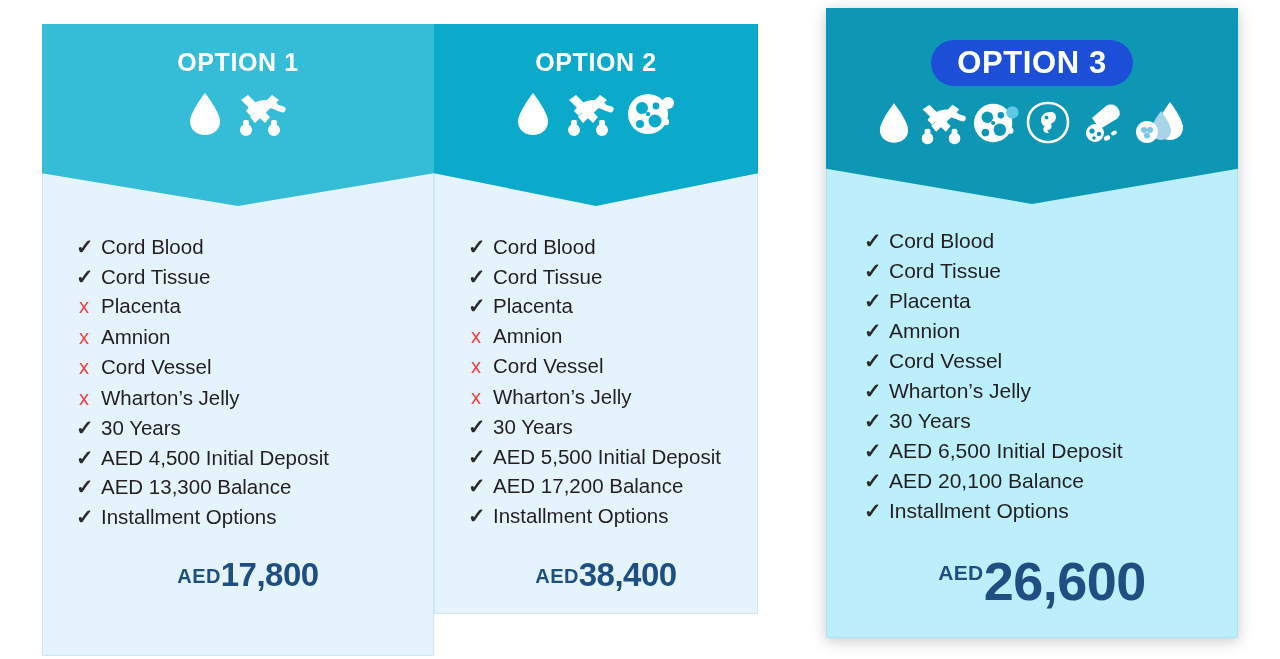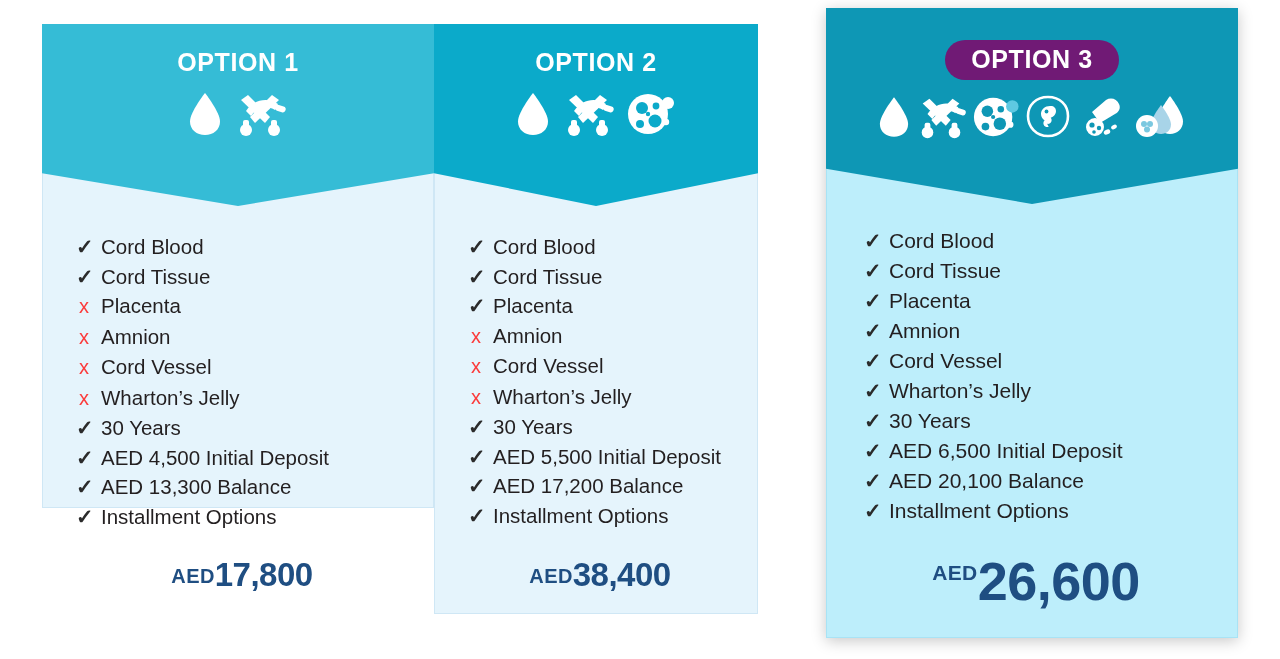--- a/index.html
+++ b/index.html
@@ -7,21 +7,21 @@
     width: 1280px; height: 659px;
     background: #ffffff;
     font-family: "Liberation Sans", sans-serif;
     overflow: hidden;
   }
   .stage { position: relative; width: 1280px; height: 659px; }
 
   
   .card { position: absolute; }
 
-  .card-1 { left: 42px;  top: 24px; width: 392px; height: 484px; }
+  .card-1 { left: 42px;  top: 24px; width: 392px; height: 632px; }
   .card-2 { left: 434px; top: 24px; width: 324px; height: 590px; }
   .card-3 { left: 826px; top: 8px;  width: 412px; height: 630px;
             box-shadow: 0 3px 14px rgba(0,0,0,0.22); }
 
   .card-body {
     position: absolute; left: 0; top: 0; width: 100%; height: 100%;
     border: 1px solid #cfe7f5;
   }
   .card-1 .card-body, .card-2 .card-body { background: #e5f4fc; }
   .card-3 .card-body { background: #bdeefb; border-color: #a8e3f5; }
@@ -37,22 +37,22 @@
   .card-2 .card-head { height: 182px; background: #0baaca; }
   .card-3 .card-head { height: 196px; background: #0e97b5; }
 
   .head-title {
     font-size: 25px; font-weight: bold; letter-spacing: 0.6px;
     padding-top: 26px; line-height: 1;
   }
   .card-3 .head-title { padding-top: 32px; }
 
   .badge {
-    display: inline-block; background: #701a75; color: #fff;
-    font-size: 25px; font-weight: bold; letter-spacing: 0.6px;
+    display: inline-block; background: #1d4ed8; color: #fff;
+    font-size: 31px; font-weight: bold; letter-spacing: 0.6px;
     padding: 7px 26px 8px; border-radius: 24px; line-height: 1;
   }
 
   .head-icons {
     display: flex; align-items: center; justify-content: center;
     gap: 10px; margin-top: 16px;
   }
   .card-3 .head-icons { gap: 4px; margin-top: 14px; }
   .head-icons svg { display: block; }
 
@@ -69,21 +69,21 @@
     white-space: nowrap;
   }
   .card-3 .feature { font-size: 21px; line-height: 30px; }
 
   .mark { width: 16px; flex: 0 0 16px; text-align: center; font-weight: bold; }
   .mark.yes { color: #2b2b2b; font-size: 21px; }
   .mark.no  { color: #fb3b3b; font-size: 20px; font-weight: normal; }
 
   
   .price-row {
-    position: absolute; left: 4px; width: 100%;
+    position: absolute; left: 10px; width: 100%;
     text-align: right; color: #1f4e82;
     display: flex; align-items: flex-start; justify-content: center;
   }
   .card-1 .price-row, .card-2 .price-row { top: 534px; }
   .card-3 .price-row { top: 546px; }
 
   .cur {
     font-size: 20px; font-weight: bold; letter-spacing: 0.4px;
     padding-top: 7px;
   }

